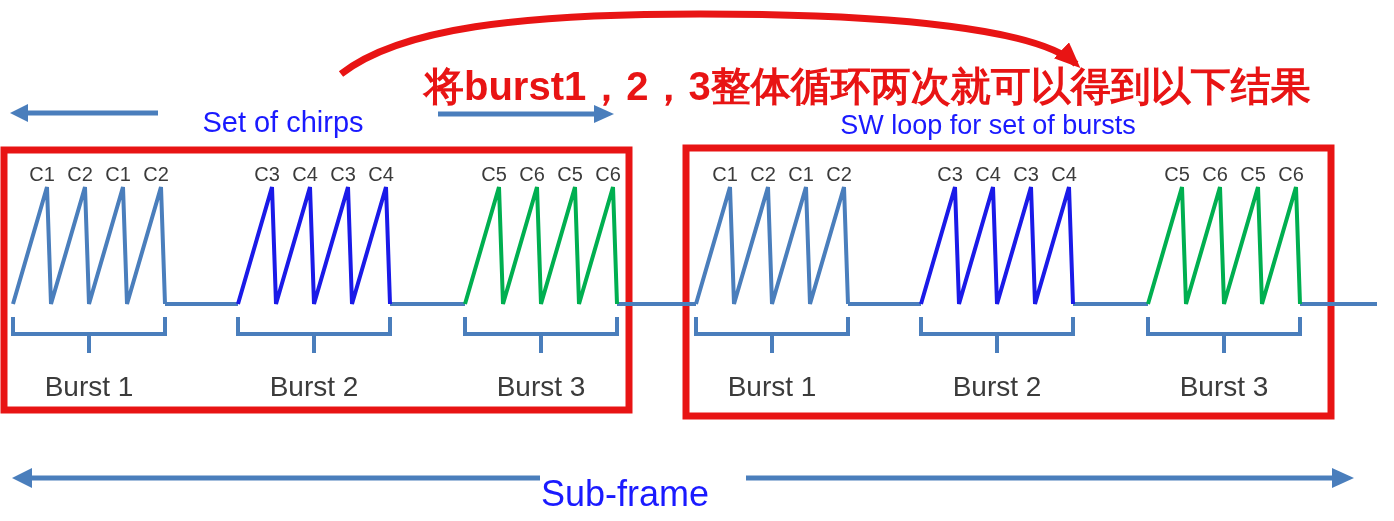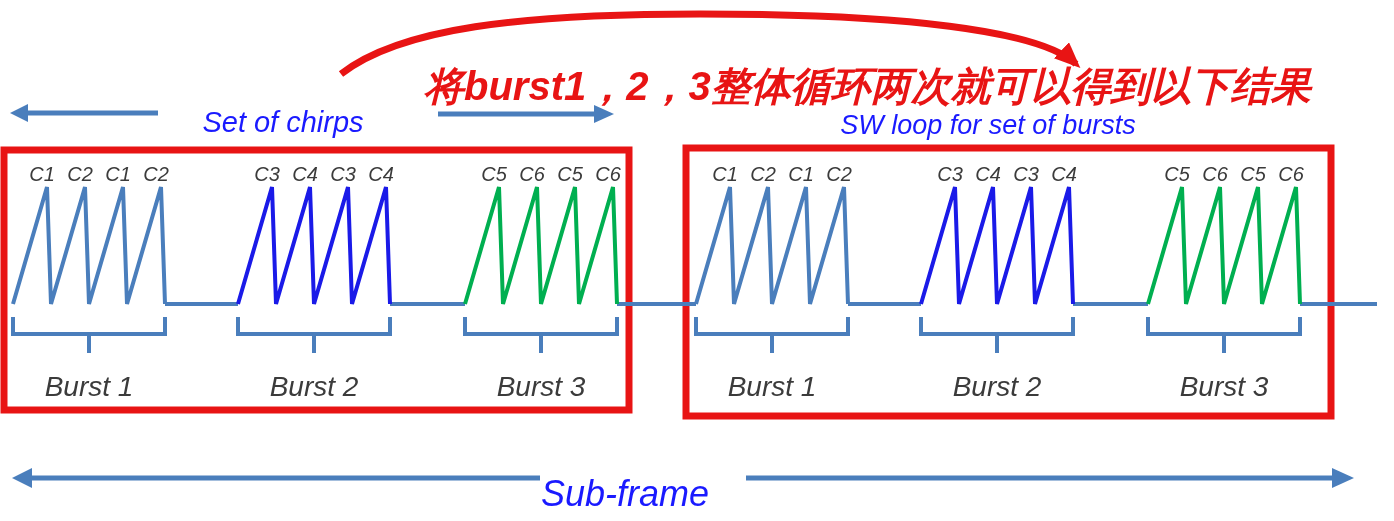--- a/index.html
+++ b/index.html
@@ -1,16 +1,16 @@
 <!DOCTYPE html>
 <html><head>
 <meta charset="utf-8">
 <style>
   html,body{margin:0;padding:0;background:#ffffff;}
-  .stage{position:relative;width:1394px;height:521px;background:#ffffff;overflow:hidden;font-style:italic;}
+  .stage{position:relative;width:1394px;height:521px;background:#ffffff;overflow:hidden;}
   svg{display:block;}
   text{font-family:"Liberation Sans","DejaVu Sans",sans-serif;}
   .clabel{fill:#3b3b3b;font-size:20px;}
   .blabel{fill:#3b3b3b;font-size:28px;}
   .bluelabel{fill:#1a1aff;font-size:29px;}
   .swlabel{fill:#1a1aff;font-size:27px;}
   .subframe{fill:#1a1aff;font-size:36px;}
   .rednote{fill:#e81414;font-size:40px;font-weight:bold;}
   .wave{fill:none;stroke-width:4;stroke-linejoin:miter;}
   .base{stroke:#4a7ebc;stroke-width:4;fill:none;}

